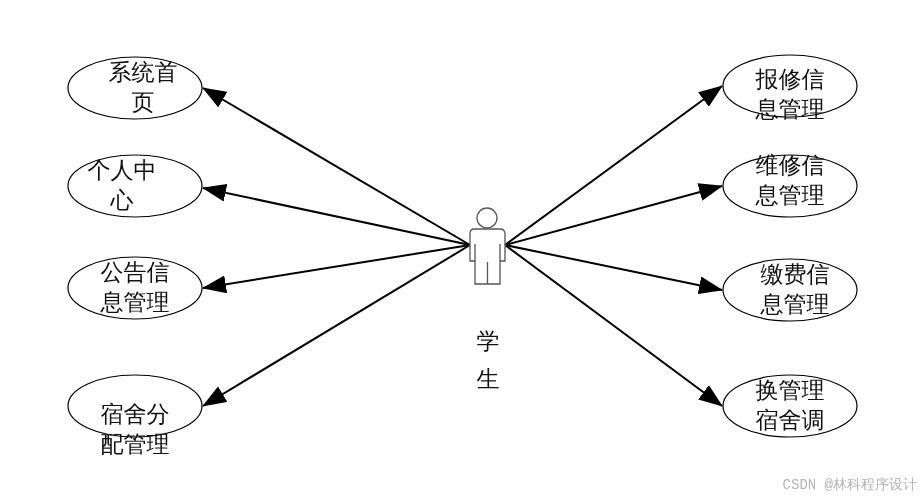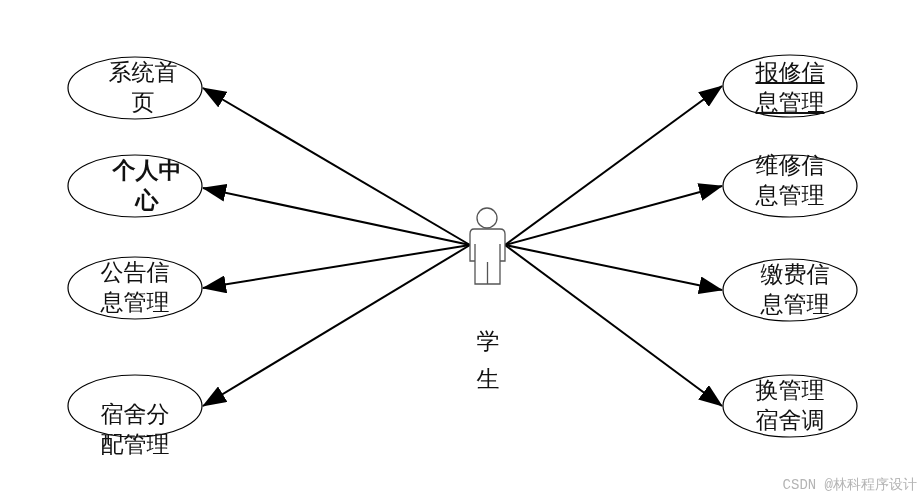--- a/index.html
+++ b/index.html
@@ -55,34 +55,34 @@
     <circle cx="487" cy="218" r="10"></circle>
     <path d="M474,229 L500,229 Q505,229 505,234 L505,261 L500,261 L500,244 L500,284 L475,284 L475,244 L475,261 L470,261 L470,234 Q470,229 474,229 Z"></path>
     <line x1="487.5" y1="262" x2="487.5" y2="284"></line>
   </g>
 </svg>
 
 <div class="uc-label" style="left:78px; top:57px;">
   <div>系统首</div>
   <div>页</div>
 </div>
-<div class="uc-label" style="left:82px; top:155px;font-weight:bold;">
+<div class="uc-label" style="left:57px; top:155px;">
   <div>个人中</div>
   <div>心</div>
 </div>
 <div class="uc-label" style="left:70px; top:257px;">
   <div>公告信</div>
   <div>息管理</div>
 </div>
 <div class="uc-label" style="left:70px; top:375px;margin-top:24px;">
   <div>宿舍分</div>
   <div>配管理</div>
 </div>
 
-<div class="uc-label" style="left:725px; top:57px;text-decoration:underline;">
+<div class="uc-label" style="left:725px; top:64px;">
   <div>报修信</div>
   <div>息管理</div>
 </div>
 <div class="uc-label" style="left:725px; top:150px;">
   <div>维修信</div>
   <div>息管理</div>
 </div>
 <div class="uc-label" style="left:730px; top:259px;">
   <div>缴费信</div>
   <div>息管理</div>

